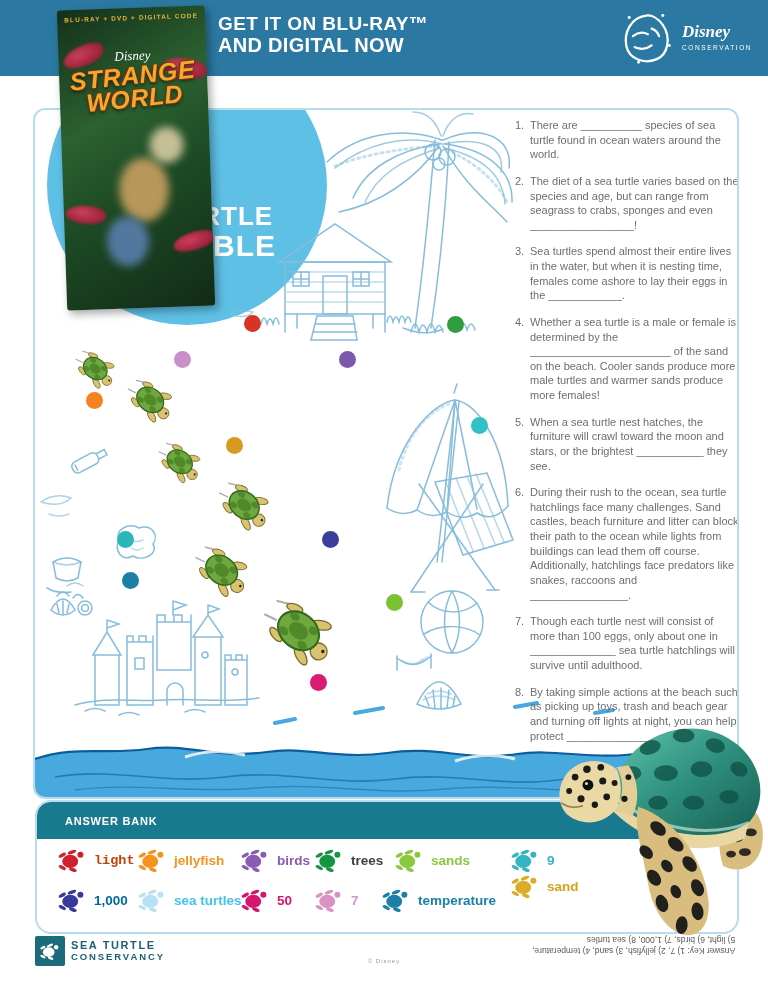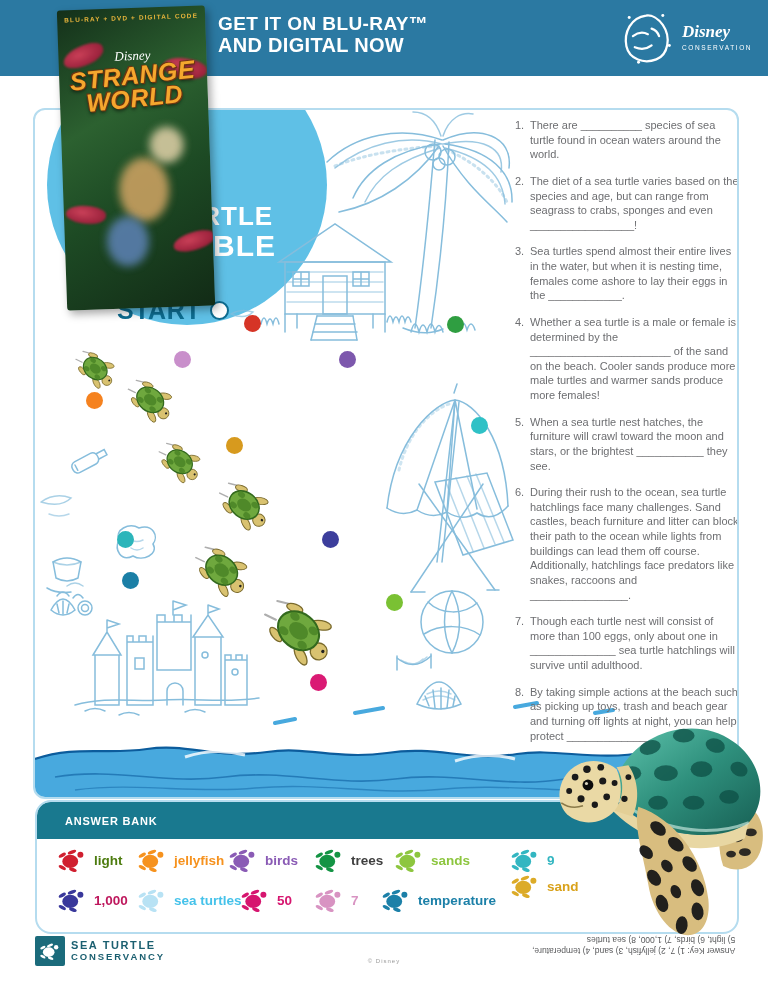--- a/index.html
+++ b/index.html
@@ -418,24 +418,20 @@
               <ellipse cx="20" cy="17" rx="4" ry="3"></ellipse>
               <ellipse cx="38" cy="17" rx="4" ry="3"></ellipse>
               <ellipse cx="20" cy="31" rx="4" ry="3"></ellipse>
               <ellipse cx="38" cy="31" rx="4" ry="3"></ellipse>
             </g>
           </svg>
         </div>
         <div class="finish-ring" style="left: 324px; top: 612px;"></div>
       </div>
 
-    <div class="start">
-      <span>START</span>
-      <span class="start-ring"></span>
-    </div>
 
     <div class="questions" id="questions-list">
         <div class="question">
           <span class="qnum">1.</span>
           <span class="qtext">There are __________ species of sea turtle found in ocean waters around the world.</span>
         </div>
         <div class="question">
           <span class="qnum">2.</span>
           <span class="qtext">The diet of a sea turtle varies based on the species and age, but can range from seagrass to crabs, sponges and even _________________!</span>
         </div>
@@ -475,36 +471,36 @@
           <svg class="ab-turtle" viewBox="0 0 34 28">
             <g fill="#d01f2f">
               <ellipse cx="15" cy="15" rx="9" ry="7.5"></ellipse>
               <circle cx="26.5" cy="7.5" r="3.4"></circle>
               <ellipse cx="17" cy="4.5" rx="5" ry="2" transform="rotate(-20 17 4.5)"></ellipse>
               <ellipse cx="6" cy="8" rx="4.5" ry="2" transform="rotate(-30 6 8)"></ellipse>
               <ellipse cx="6" cy="22" rx="4.5" ry="2" transform="rotate(30 6 22)"></ellipse>
               <ellipse cx="18" cy="24.5" rx="4.5" ry="2" transform="rotate(20 18 24.5)"></ellipse>
             </g>
           </svg>
-          <span style="color: #4d7c0f;">light</span>
+          <span style="color: #c2410c; font-family: Liberation Mono, monospace;">light</span>
         </div>
         <div class="ab-item" style="left: 100px; top: 46px;">
           <svg class="ab-turtle" viewBox="0 0 34 28">
             <g fill="#f6921e">
               <ellipse cx="15" cy="15" rx="9" ry="7.5"></ellipse>
               <circle cx="26.5" cy="7.5" r="3.4"></circle>
               <ellipse cx="17" cy="4.5" rx="5" ry="2" transform="rotate(-20 17 4.5)"></ellipse>
               <ellipse cx="6" cy="8" rx="4.5" ry="2" transform="rotate(-30 6 8)"></ellipse>
               <ellipse cx="6" cy="22" rx="4.5" ry="2" transform="rotate(30 6 22)"></ellipse>
               <ellipse cx="18" cy="24.5" rx="4.5" ry="2" transform="rotate(20 18 24.5)"></ellipse>
             </g>
           </svg>
           <span style="color: rgb(246, 146, 30);">jellyfish</span>
         </div>
-        <div class="ab-item" style="left: 191px; top: 46px;">
+        <div class="ab-item" style="left: 203px; top: 46px;">
           <svg class="ab-turtle" viewBox="0 0 34 28">
             <g fill="#8a5bb5">
               <ellipse cx="15" cy="15" rx="9" ry="7.5"></ellipse>
               <circle cx="26.5" cy="7.5" r="3.4"></circle>
               <ellipse cx="17" cy="4.5" rx="5" ry="2" transform="rotate(-20 17 4.5)"></ellipse>
               <ellipse cx="6" cy="8" rx="4.5" ry="2" transform="rotate(-30 6 8)"></ellipse>
               <ellipse cx="6" cy="22" rx="4.5" ry="2" transform="rotate(30 6 22)"></ellipse>
               <ellipse cx="18" cy="24.5" rx="4.5" ry="2" transform="rotate(20 18 24.5)"></ellipse>
             </g>
           </svg>
@@ -553,21 +549,21 @@
           <svg class="ab-turtle" viewBox="0 0 34 28">
             <g fill="#39389b">
               <ellipse cx="15" cy="15" rx="9" ry="7.5"></ellipse>
               <circle cx="26.5" cy="7.5" r="3.4"></circle>
               <ellipse cx="17" cy="4.5" rx="5" ry="2" transform="rotate(-20 17 4.5)"></ellipse>
               <ellipse cx="6" cy="8" rx="4.5" ry="2" transform="rotate(-30 6 8)"></ellipse>
               <ellipse cx="6" cy="22" rx="4.5" ry="2" transform="rotate(30 6 22)"></ellipse>
               <ellipse cx="18" cy="24.5" rx="4.5" ry="2" transform="rotate(20 18 24.5)"></ellipse>
             </g>
           </svg>
-          <span style="color: #be185d;">1,000</span>
+          <span style="color: #0369a1;">1,000</span>
         </div>
         <div class="ab-item" style="left: 100px; top: 86px;">
           <svg class="ab-turtle" viewBox="0 0 34 28">
             <g fill="#b8e2f4">
               <ellipse cx="15" cy="15" rx="9" ry="7.5"></ellipse>
               <circle cx="26.5" cy="7.5" r="3.4"></circle>
               <ellipse cx="17" cy="4.5" rx="5" ry="2" transform="rotate(-20 17 4.5)"></ellipse>
               <ellipse cx="6" cy="8" rx="4.5" ry="2" transform="rotate(-30 6 8)"></ellipse>
               <ellipse cx="6" cy="22" rx="4.5" ry="2" transform="rotate(30 6 22)"></ellipse>
               <ellipse cx="18" cy="24.5" rx="4.5" ry="2" transform="rotate(20 18 24.5)"></ellipse>

